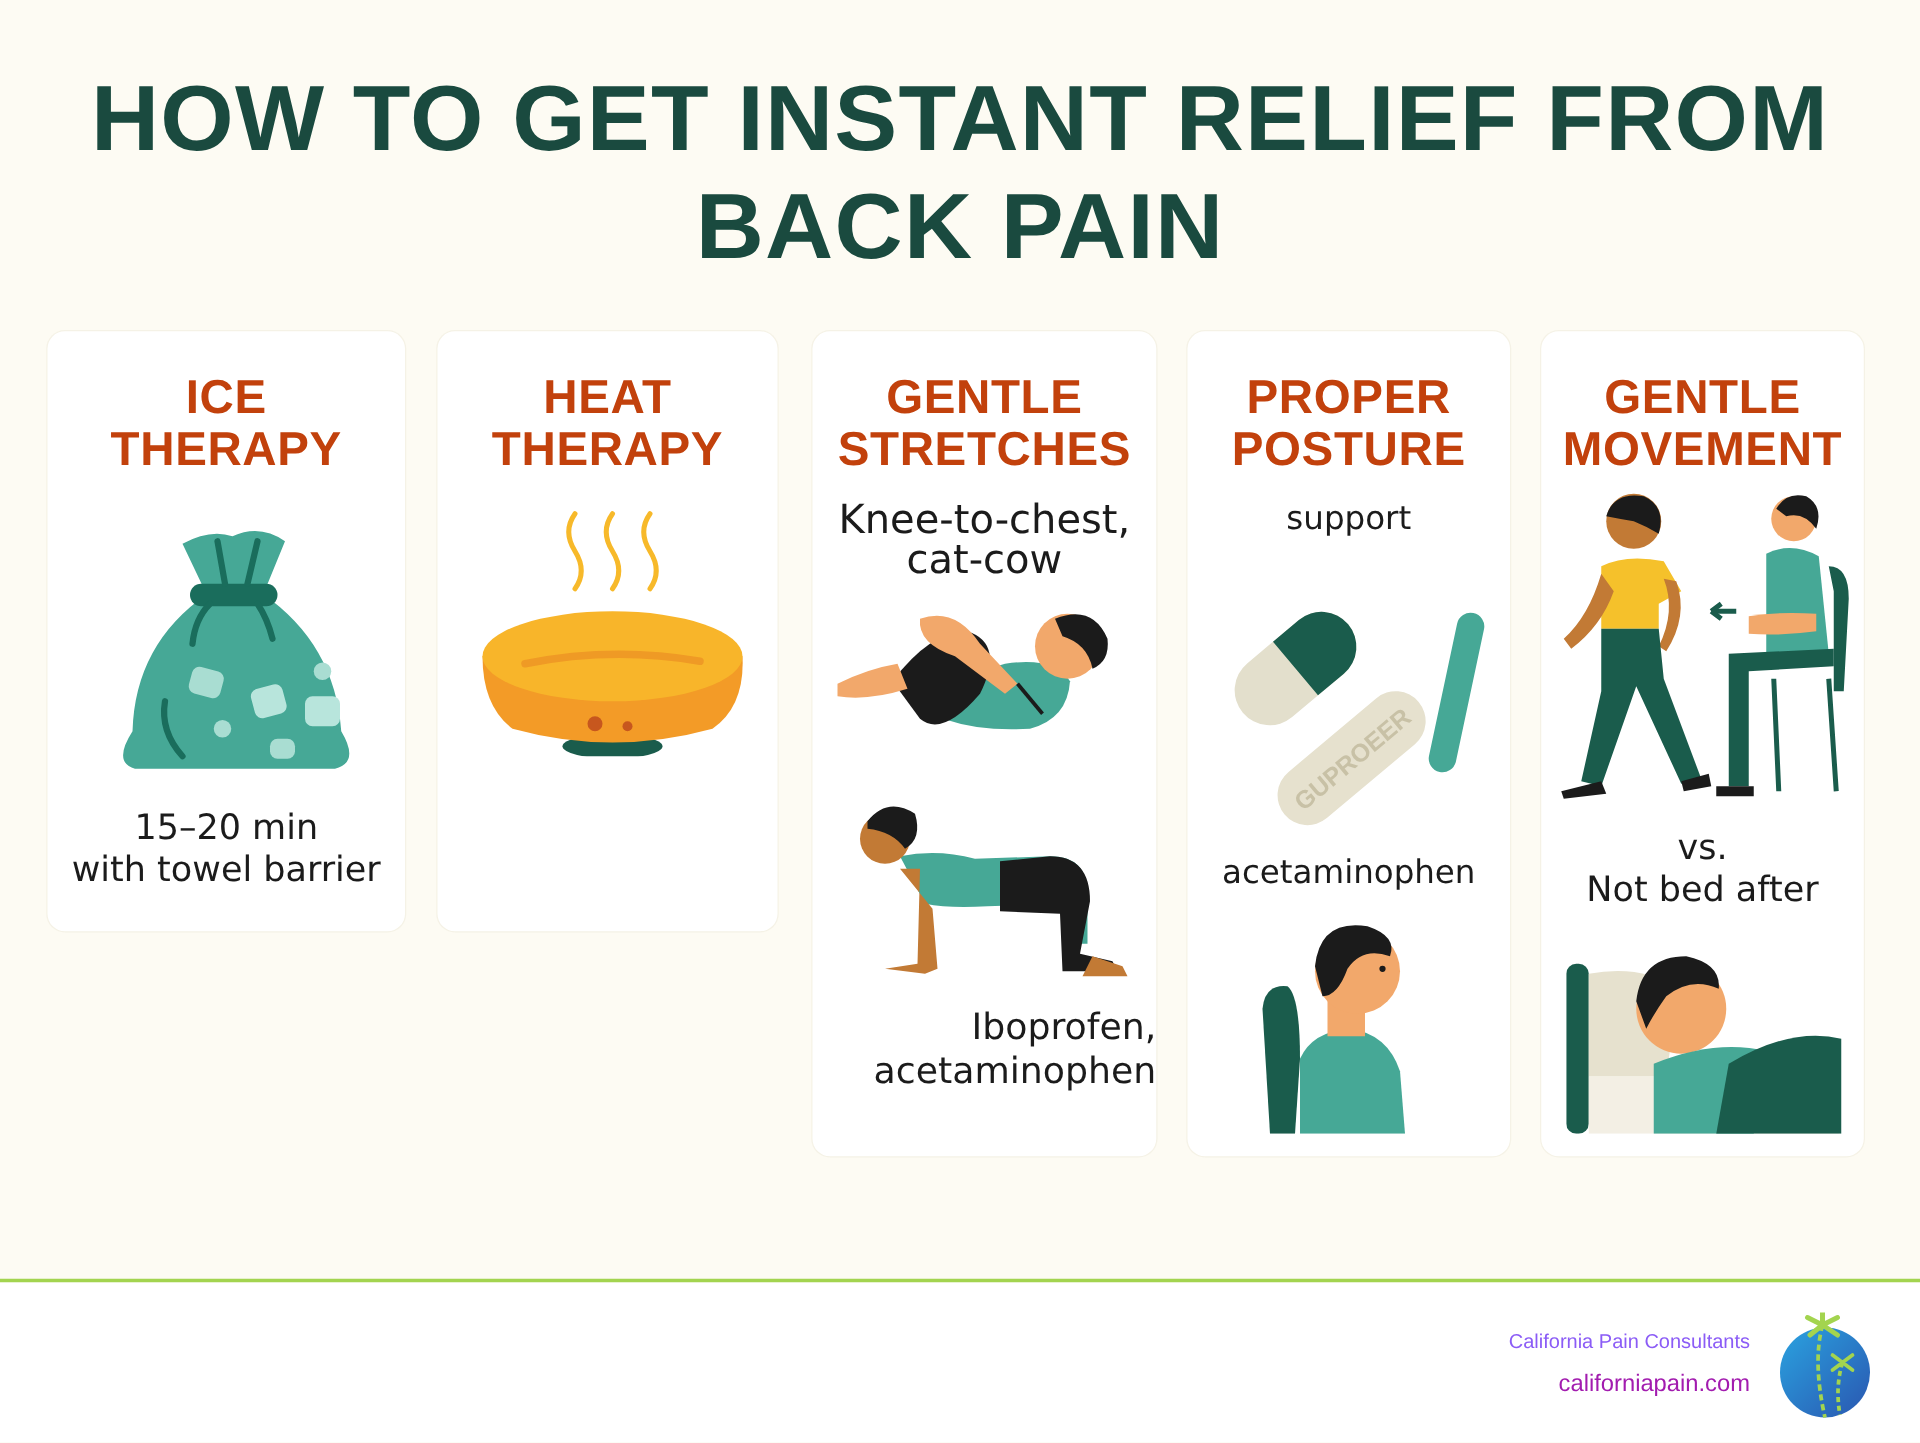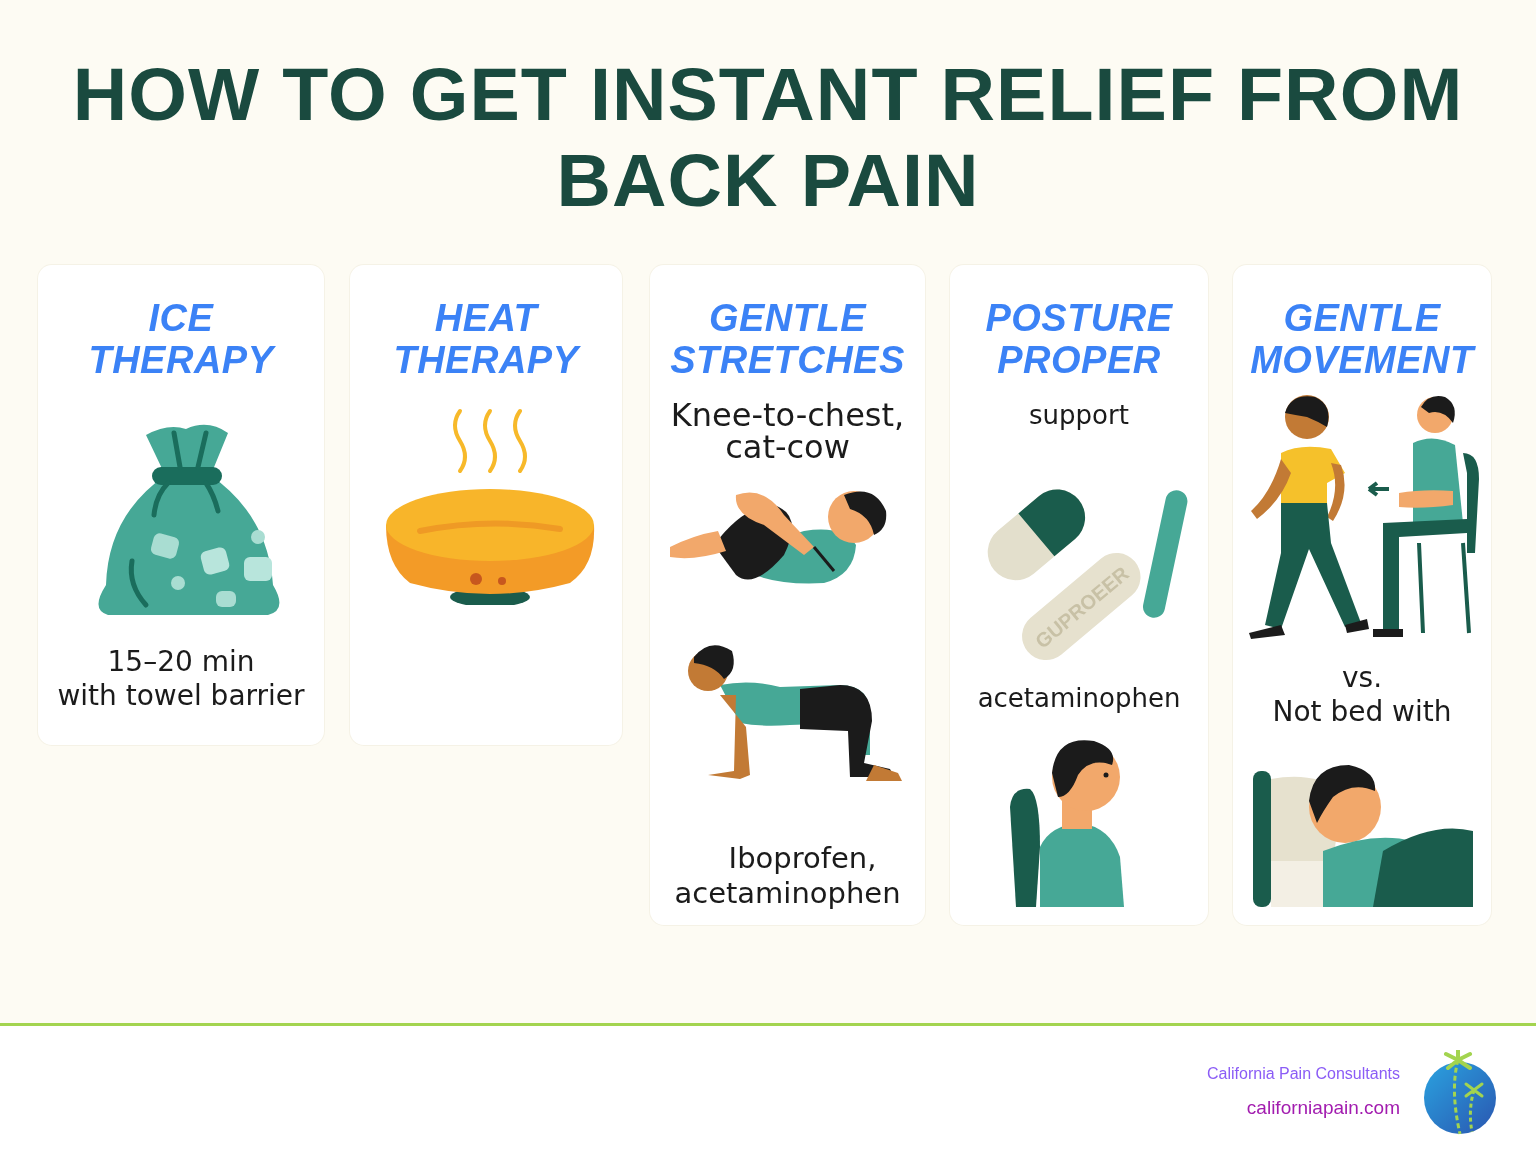--- a/index.html
+++ b/index.html
@@ -16,22 +16,22 @@
     font-weight: 700; font-size: 74px; line-height: 86px;
     letter-spacing: 1px;
     transform: scaleX(1.02);
   }
   .card {
     position: absolute; background: #ffffff; border-radius: 14px;
     box-shadow: 0 0 0 1px rgba(240,236,222,0.6);
   }
   .card-title {
     position: absolute; left: 0; width: 100%; text-align: center;
-    color: #3b82f6; font-weight: 700; font-size: 38px; line-height: 42px;
-    font-family: "Liberation Sans", sans-serif; letter-spacing: 0.5px; font-style: italic;
+    color: #c2410c; font-weight: 700; font-size: 38px; line-height: 42px;
+    font-family: "Liberation Sans", sans-serif; letter-spacing: 0.5px;
   }
   .card-text {
     position: absolute; left: 0; width: 100%; text-align: center;
     color: #1b1b1b; font-size: 28px; line-height: 34px;
     font-family: "DejaVu Sans", sans-serif;
   }
   .illus { position: absolute; }
   .footer-line {
     position: absolute; left: 0; top: 1023px; width: 1536px; height: 3px;
     background: #a3d44f;
@@ -122,30 +122,30 @@
     <path d="M150 72 L170 96" stroke="#1b1b1b" stroke-width="3"></path>
   </svg>
   <svg class="illus" style="left:30px; top:370px;" width="230" height="150" viewBox="0 0 230 150">
     <path d="M40 50 Q70 44 100 52 L160 50 Q190 50 190 80 L190 120 L172 120 L168 88 L110 90 Q80 92 60 88 Z" fill="#46a896"></path>
     <path d="M120 54 L160 50 Q192 50 192 86 L184 128 L210 134 L214 142 L170 142 L168 96 L120 94 Z" fill="#1b1b1b"></path>
     <path d="M40 60 L56 60 L54 136 L28 140 L60 144 L70 140 L66 92" fill="#c27a35"></path>
     <path d="M194 130 L218 138 L222 146 L186 146 Z" fill="#c27a35"></path>
     <circle cx="28" cy="36" r="20" fill="#c27a35"></circle>
     <path d="M14 22 Q30 2 52 16 Q58 36 44 44 Q34 30 14 28 Z" fill="#1b1b1b"></path>
   </svg>
-  <div class="card-text" style="top:576px; font-size:29px; line-height:35px;">
+  <div class="card-text" style="top:539px; font-size:29px; line-height:35px;text-align:right;">
     <div style="padding-left:30px;">Iboprofen,</div>
     <div>acetaminophen</div>
   </div>
 </div>
 
 <div class="card" style="left:950px; top:265px; width:258px; height:660px;">
   <div class="card-title" style="top:32px;">
+    <div>PROPER</div>
     <div>POSTURE</div>
-    <div>PROPER</div>
   </div>
   <div class="card-text" style="top:134px; font-size:26px; line-height:32px;">
     <div>support</div>
   </div>
   <svg class="illus" style="left:20px; top:210px;" width="220" height="200" viewBox="0 0 220 200">
     <g transform="rotate(-40 60 60)">
       <rect x="10" y="36" width="110" height="56" rx="28" fill="#e3dfcc"></rect>
       <path d="M65 36 L92 36 A28 28 0 0 1 92 92 L65 92 Z" fill="#1a5c4c"></path>
     </g>
     <g transform="rotate(-40 110 130)">
@@ -189,21 +189,21 @@
     <path d="M58 14 Q66 0 82 4 Q96 12 90 30 Q80 16 66 20 Z" fill="#1b1b1b"></path>
     <path d="M50 50 Q70 40 92 52 L100 130 L50 130 Z" fill="#46a896"></path>
     <path d="M36 100 Q60 96 90 98 L90 112 Q60 116 36 114 Z" fill="#f2a86b"></path>
     <path d="M100 60 Q116 60 116 86 L112 160 L104 160 L104 80 Z" fill="#1a5c4c"></path>
     <path d="M20 130 L104 126 L104 140 L36 144 L36 236 L20 236 Z" fill="#1a5c4c"></path>
     <path d="M10 236 L40 236 L40 244 L10 244 Z" fill="#1b1b1b"></path>
     <path d="M56 150 L60 240 M100 150 L106 240" stroke="#1a5c4c" stroke-width="4"></path>
   </svg>
   <div class="card-text" style="top:396px; font-size:28px; line-height:34px;">
     <div>vs.</div>
-    <div>Not bed with</div>
+    <div>Not bed after</div>
   </div>
   <svg class="illus" style="left:20px; top:486px;" width="225" height="156" viewBox="0 0 225 156">
     <rect x="0" y="20" width="18" height="136" rx="8" fill="#1a5c4c"></rect>
     <rect x="18" y="110" width="200" height="46" fill="#f3efe4"></rect>
     <path d="M18 28 Q60 20 90 40 L80 110 L18 110 Z" fill="#e6e1ce"></path>
     <circle cx="92" cy="56" r="36" fill="#f2a86b"></circle>
     <path d="M56 50 Q60 14 96 14 Q124 20 122 40 Q100 30 80 46 Q70 60 64 72 Z" fill="#1b1b1b"></path>
     <path d="M70 100 Q120 80 160 90 L150 156 L70 156 Z" fill="#46a896"></path>
     <path d="M130 100 Q180 70 220 80 L220 156 L120 156 Z" fill="#1a5c4c"></path>
   </svg>

